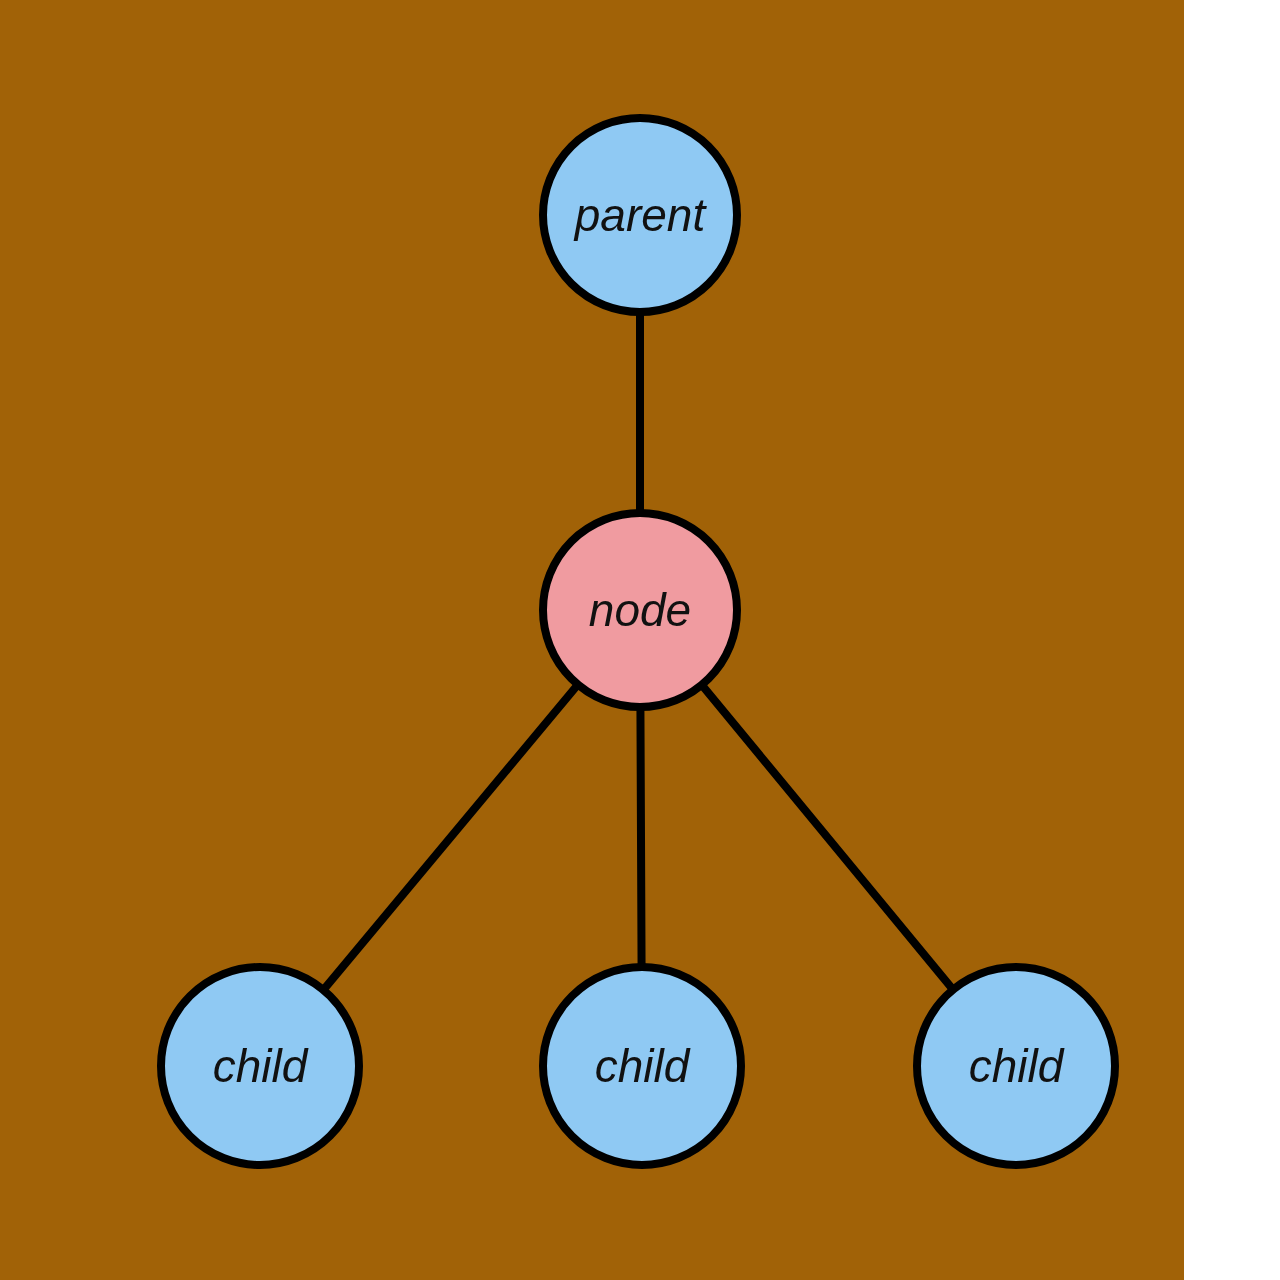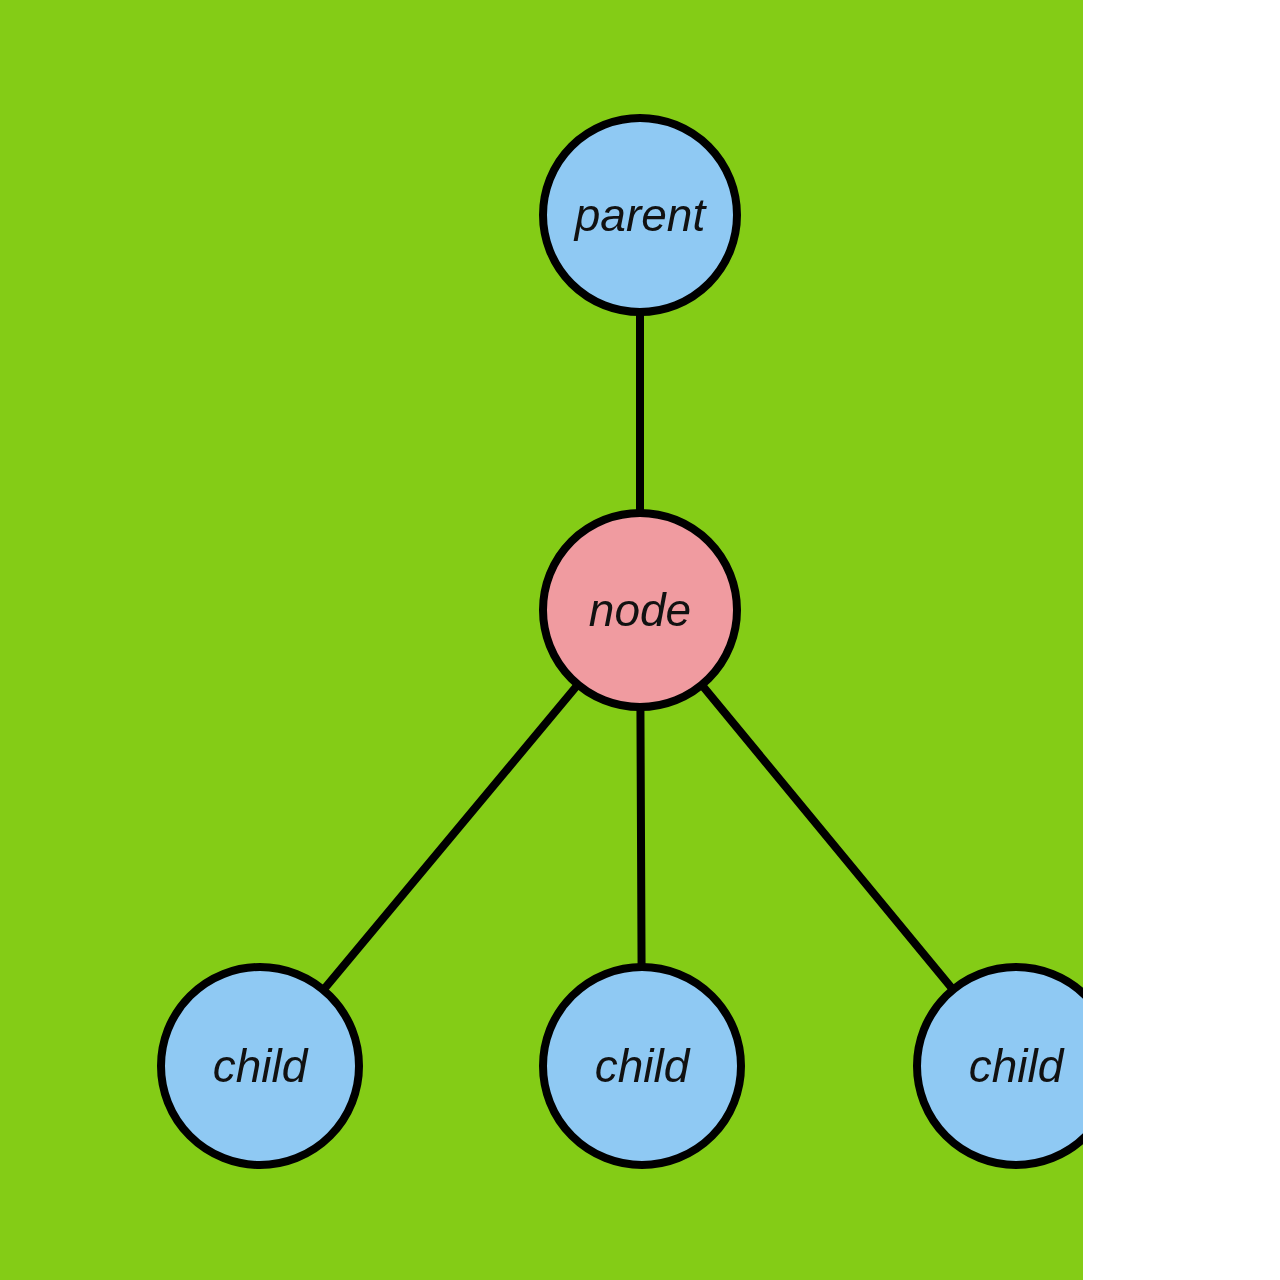--- a/index.html
+++ b/index.html
@@ -1,24 +1,24 @@
 <!DOCTYPE html>
 <html><head>
 <meta charset="utf-8">
 <style>
   html, body {
     margin: 0;
     padding: 0;
     background: #ffffff;
   }
   .canvas {
-    width: 1083px;
+    width: 1184px;
     height: 1280px;
     position: relative;
-    background: #84cc16;
+    background: #a16207;
     overflow: hidden;
   }
   svg {
     display: block;
   }
   svg text {
     font-family: "Liberation Sans", "DejaVu Sans", sans-serif;
     font-style: italic;
   }
 </style>

